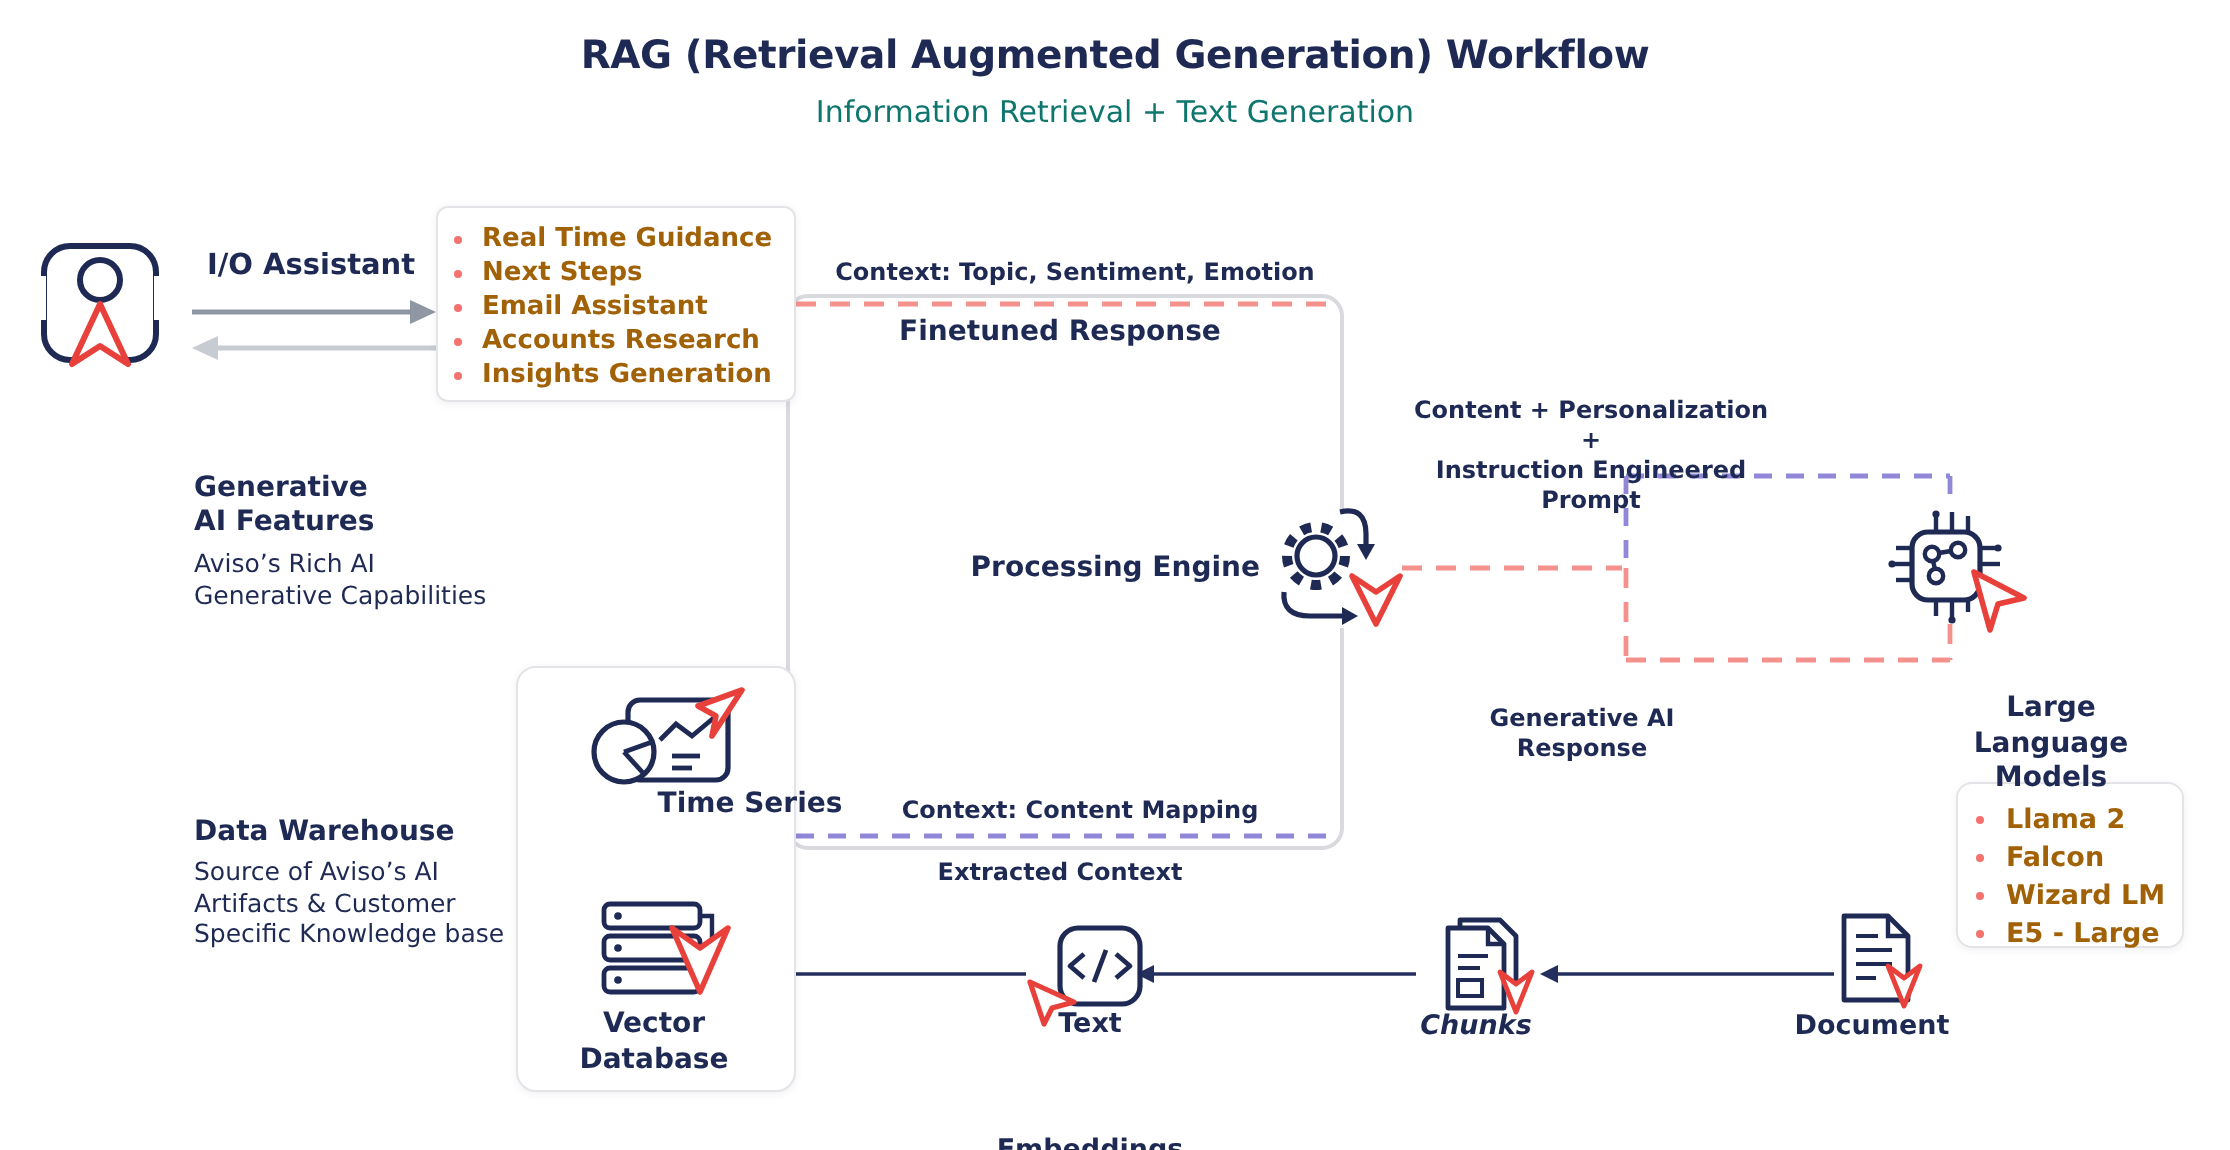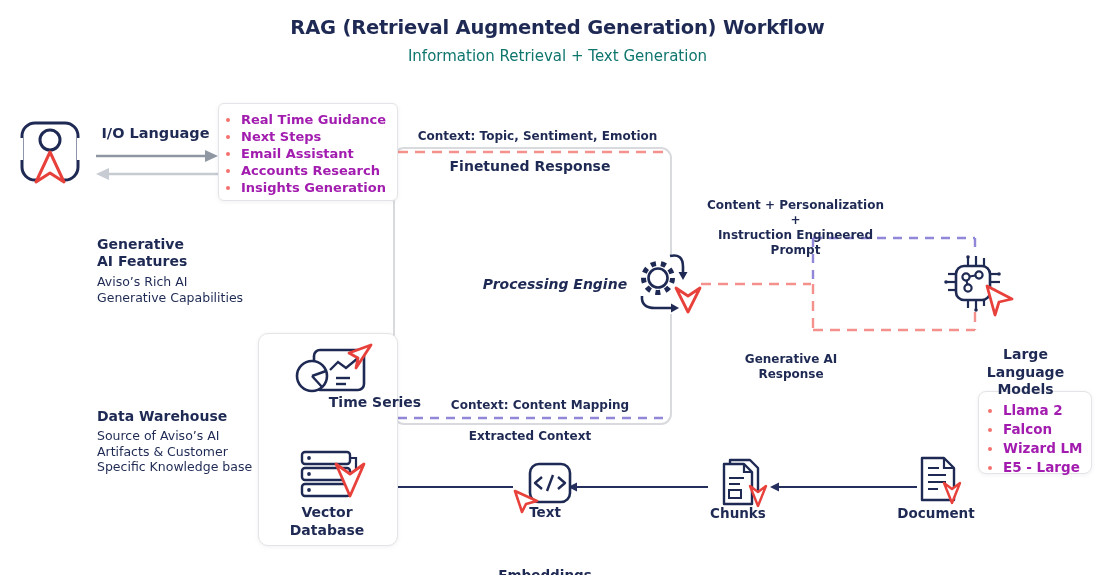--- a/index.html
+++ b/index.html
@@ -10,21 +10,21 @@
   .layer{position:absolute;left:0;top:0;z-index:1;}
   .box{position:absolute;background:#fff;border:1.5px solid #e4e4e8;border-radius:8px;
        box-shadow:0 1px 4px rgba(30,42,84,.07);z-index:2;}
   .icon{position:absolute;z-index:3;}
   .txt{position:absolute;z-index:4;}
   .title{width:100%;text-align:center;font-size:19.5px;font-weight:bold;letter-spacing:-0.2px;}
   .subtitle{width:100%;text-align:center;font-size:15px;color:#0f766e;}
   .lbl-sm{font-size:12px;font-weight:bold;text-align:center;line-height:15px;}
   .lbl-md{font-size:14px;font-weight:bold;text-align:center;line-height:17.5px;}
   ul.red-list{margin:0;padding:0 0 0 22px;list-style:disc;}
-  ul.red-list li{color:#a21caf;font-weight:bold;}
+  ul.red-list li{color:#a16207;font-weight:bold;}
   ul.red-list li::marker{color:#f4716e;}
   .feat li{font-size:13px;line-height:17px;}
   .llm li{font-size:13.5px;line-height:19px;}
   .desc{font-size:12.5px;line-height:15.5px;color:#1f2a54;}
   .blocktitle{font-size:14px;line-height:17px;font-weight:bold;}
 </style>
 </head>
 <body>
 
 <div id="canvas">
@@ -63,21 +63,21 @@
   <div class="txt subtitle abs" style="top:47px;left:0;">Information Retrieval + Text Generation</div>
 
   <svg class="icon" style="left:18px;top:118px;" width="64" height="72" viewBox="0 0 64 72">
     <rect x="4" y="5" width="56" height="57" rx="13" fill="none" stroke="#1f2a54" stroke-width="3"></rect>
     <rect x="0" y="20" width="5" height="22" fill="#fff"></rect>
     <rect x="59" y="20" width="5" height="22" fill="#fff"></rect>
     <rect x="20" y="58" width="24" height="8" fill="#fff"></rect>
     <circle cx="32" cy="22" r="10" fill="#fff" stroke="#1f2a54" stroke-width="3"></circle>
     <path d="M32,34 L46,64 L32,55 L18,64 Z" fill="#fff" stroke="#e8403a" stroke-width="3" stroke-linejoin="round"></path>
   </svg>
-  <div class="txt lbl-md abs" style="left:88px;top:125px;width:135px;font-size:14.5px;">I/O Language</div>
+  <div class="txt lbl-md abs" style="left:88px;top:125px;width:135px;font-size:14.5px;">I/O Assistant</div>
 
   <div class="box" style="left:218px;top:103px;width:178px;height:96px;border-radius:6px;">
     <ul class="red-list feat" style="margin:7px 0 0 0;">
       <li>Real Time Guidance</li>
       <li>Next Steps</li>
       <li>Email Assistant</li>
       <li>Accounts Research</li>
       <li>Insights Generation</li>
     </ul>
   </div>
@@ -88,21 +88,21 @@
     <div class="blocktitle">
       <span style="display:block;">Generative</span>
       <span style="display:block;">AI Features</span>
     </div>
     <div class="desc" style="margin-top:4px;">
       <span style="display:block;">Aviso’s Rich AI</span>
       <span style="display:block;">Generative Capabilities</span>
     </div>
   </div>
   <div class="txt lbl-md abs" style="left:415px;top:158px;width:230px;">Finetuned Response</div>
-  <div class="txt lbl-md abs" style="left:480px;top:276px;width:150px;font-style:italic;">Processing Engine</div>
+  <div class="txt lbl-md abs" style="left:480px;top:276px;width:150px;text-align:right;">Processing Engine</div>
   <div class="txt lbl-sm abs" style="left:703px;top:198px;width:185px;">
     <span style="display:block;">Content + Personalization +</span>
     <span style="display:block;">Instruction Engineered Prompt</span>
   </div>
   <div class="txt lbl-sm abs" style="left:741px;top:352px;width:100px;">
     <span style="display:block;">Generative AI</span>
     <span style="display:block;">Response</span>
   </div>
   <div class="txt lbl-sm abs" style="left:420px;top:429px;width:220px;">Extracted Context</div>
   <div class="txt lbl-sm abs" style="left:420px;top:398px;width:240px;">Context: Content Mapping</div>
@@ -213,21 +213,21 @@
 
   <svg class="icon" style="left:714px;top:458px;" width="58" height="52" viewBox="0 0 58 52">
     <path d="M16,6 L16,2 L36,2 L44,10 L44,40" fill="none" stroke="#1f2a54" stroke-width="2.4" stroke-linejoin="round"></path>
     <path d="M10,6 L30,6 L38,14 L38,46 L10,46 Z" fill="#fff" stroke="#1f2a54" stroke-width="2.4" stroke-linejoin="round"></path>
     <path d="M30,6 L30,14 L38,14" fill="none" stroke="#1f2a54" stroke-width="2.2"></path>
     <line x1="15" y1="20" x2="30" y2="20" stroke="#1f2a54" stroke-width="2"></line>
     <line x1="15" y1="26" x2="26" y2="26" stroke="#1f2a54" stroke-width="2"></line>
     <rect x="15" y="32" width="12" height="8" fill="none" stroke="#1f2a54" stroke-width="2"></rect>
     <path d="M36,28 L44,48 L52,28 L44,34 Z" fill="#fff" stroke="#e8403a" stroke-width="2.4" stroke-linejoin="round"></path>
   </svg>
-  <div class="txt lbl-md abs" style="left:690px;top:505px;width:96px;font-size:13.5px;">Chunks</div>
+  <div class="txt lbl-md abs" style="left:690px;top:505px;width:96px;font-size:13.5px;font-style:italic;">Chunks</div>
 
   <svg class="icon" style="left:908px;top:454px;" width="58" height="52" viewBox="0 0 58 52">
     <path d="M14,4 L36,4 L46,14 L46,46 L14,46 Z" fill="#fff" stroke="#1f2a54" stroke-width="2.4" stroke-linejoin="round"></path>
     <path d="M36,4 L36,14 L46,14" fill="none" stroke="#1f2a54" stroke-width="2.2"></path>
     <line x1="20" y1="14" x2="31" y2="14" stroke="#1f2a54" stroke-width="2"></line>
     <line x1="20" y1="21" x2="38" y2="21" stroke="#1f2a54" stroke-width="2"></line>
     <line x1="20" y1="28" x2="38" y2="28" stroke="#1f2a54" stroke-width="2"></line>
     <line x1="20" y1="35" x2="30" y2="35" stroke="#1f2a54" stroke-width="2"></line>
     <path d="M36,29 L44,49 L52,29 L44,35 Z" fill="#fff" stroke="#e8403a" stroke-width="2.4" stroke-linejoin="round"></path>
   </svg>

